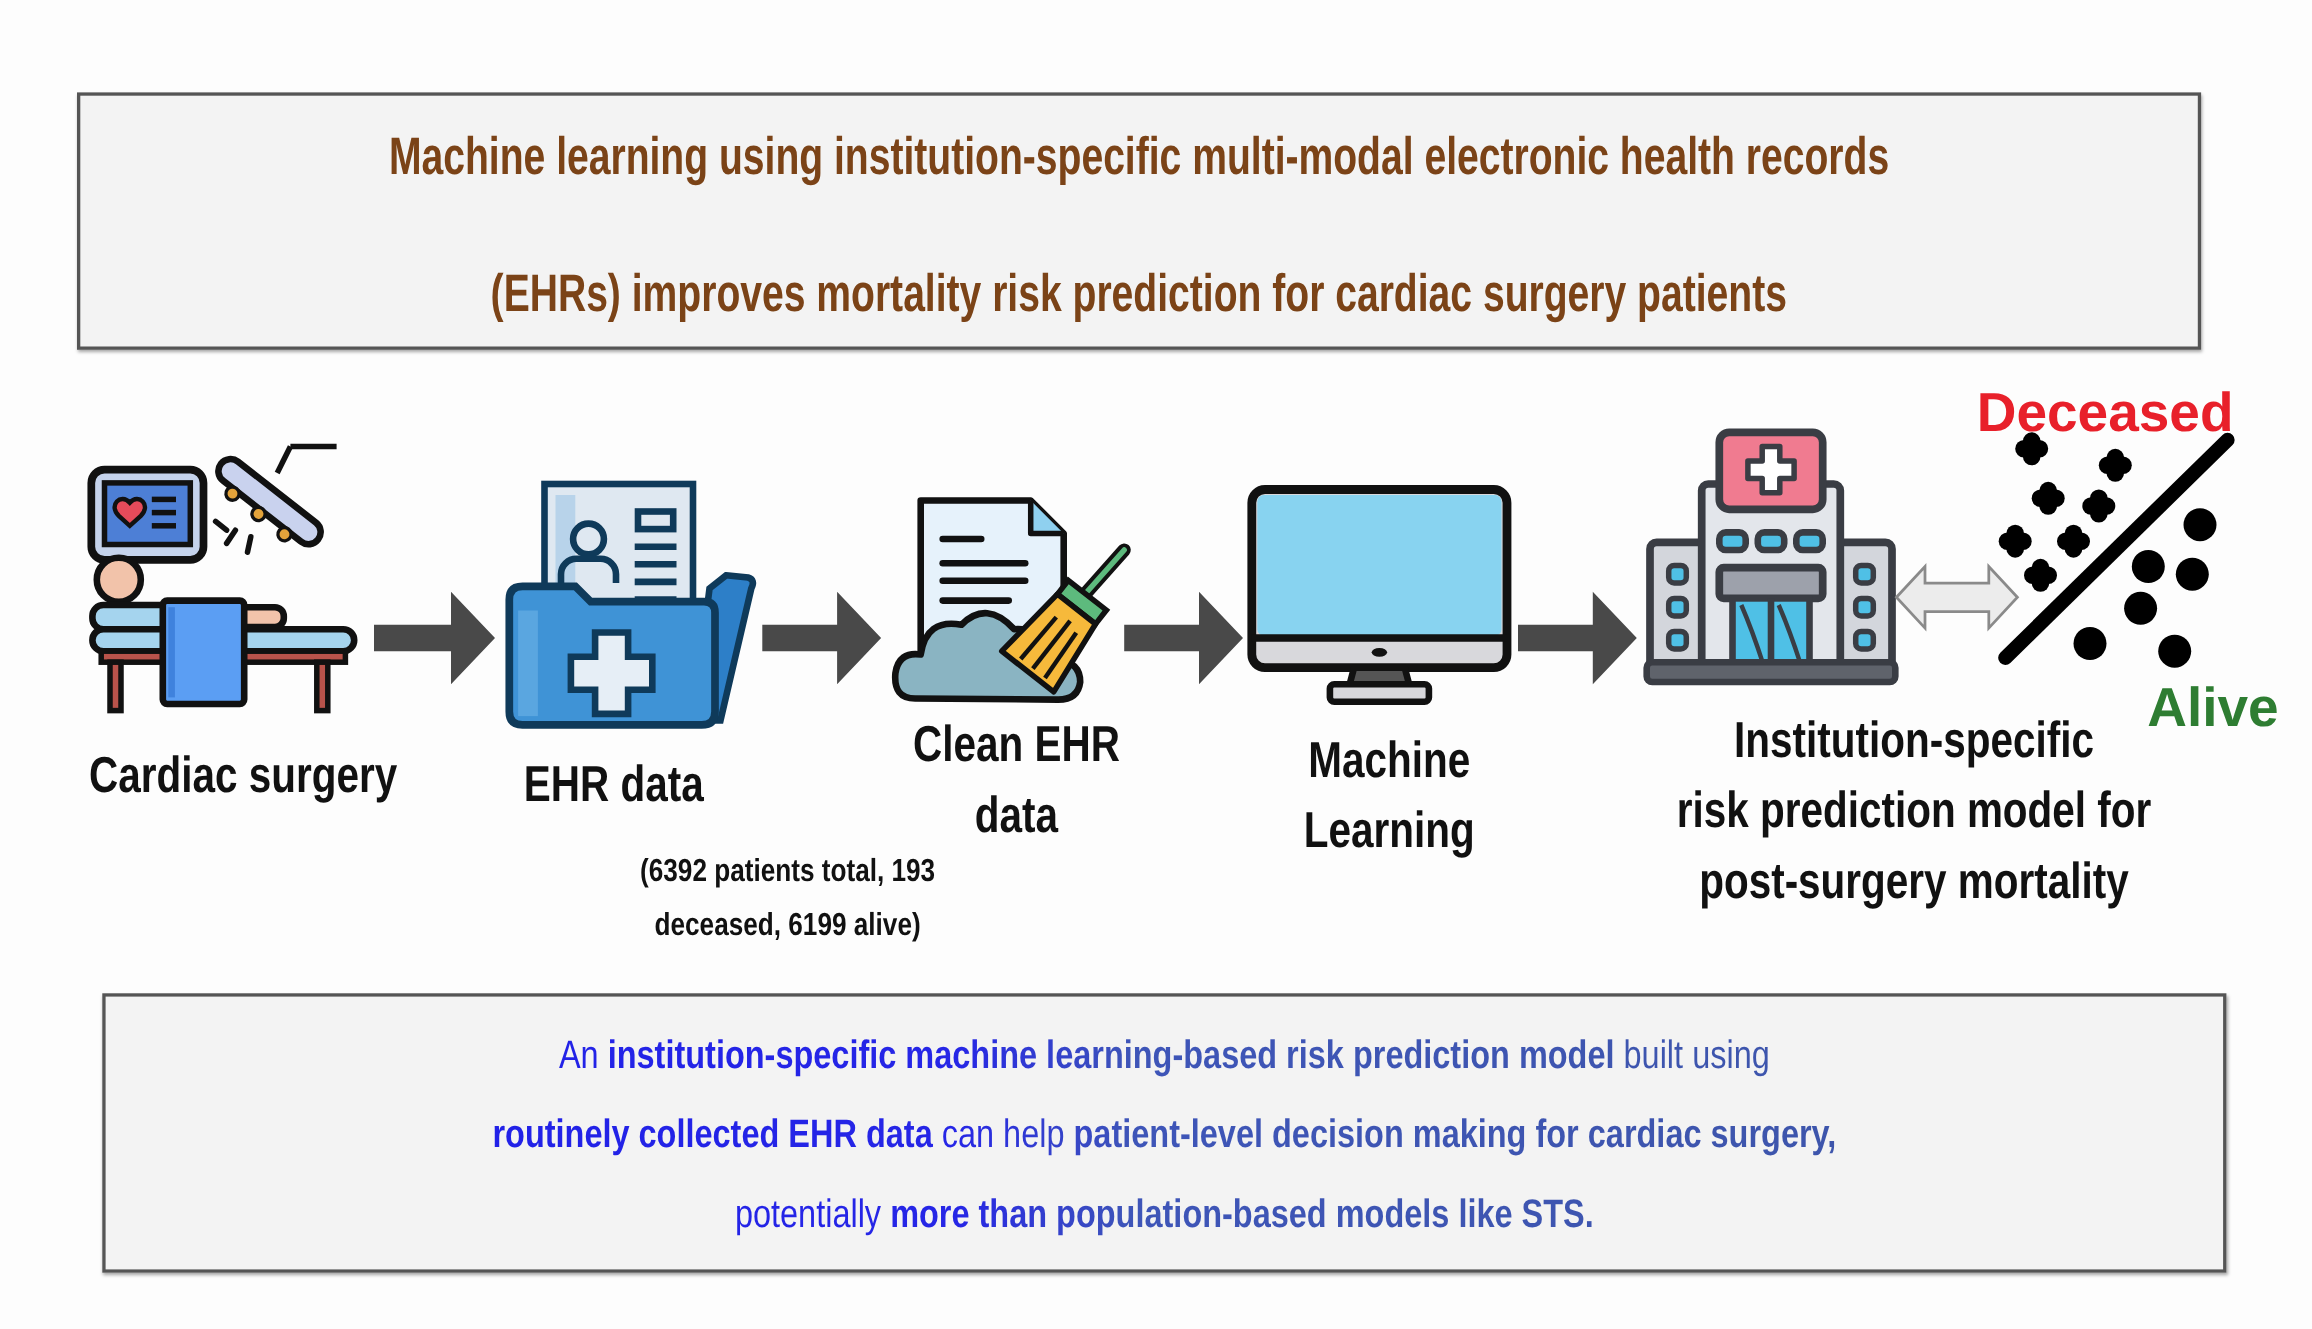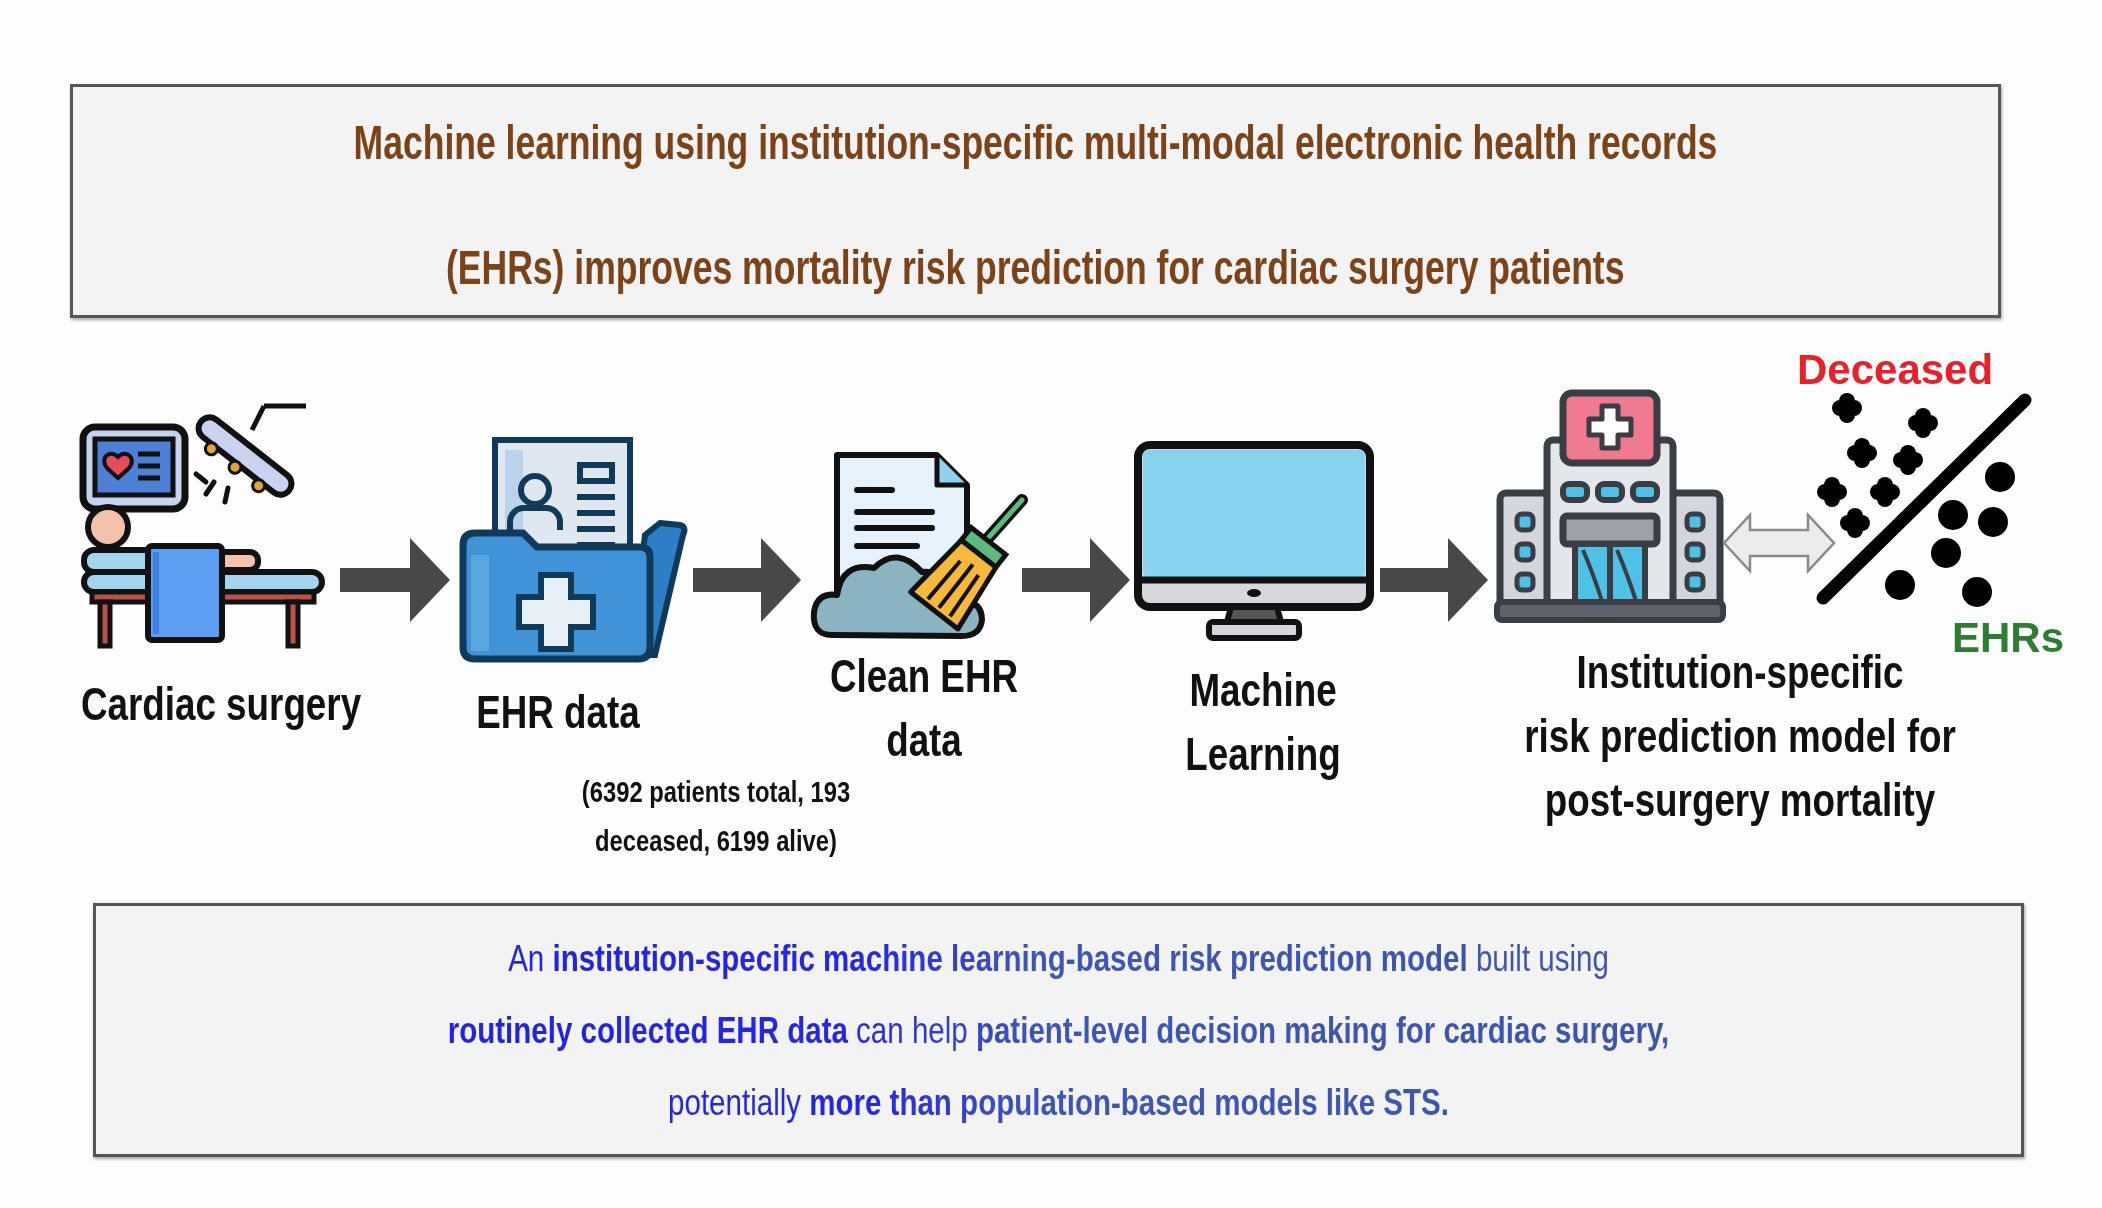--- a/index.html
+++ b/index.html
@@ -26,21 +26,21 @@
   .bottom-text {
     position:absolute; left:0; width:100%; text-align:center; font-size:36px; line-height:72px; white-space:nowrap;
   }
   .bottom-text .ln { display:block; transform:scaleX(0.82); transform-origin:center; }
   .bottom-text .b { font-weight:bold; }
   .bottom-text .r { font-weight:normal; }
   .grad-text {
     background: linear-gradient(90deg, #1f1fe8 0%, #2626e6 38%, #3e55b8 48%, #3d55a8 100%);
     -webkit-background-clip:text; background-clip:text; color:transparent;
   }
-  .tag { position:absolute; font-weight:bold; font-size:42px; white-space:nowrap; }
+  .tag { position:absolute; font-weight:bold; font-size:50px; white-space:nowrap; }
   svg { position:absolute; overflow:visible; }
 </style>
 </head>
 <body>
 
 <div class="box" style="left:70px; top:84px; width:1925px; height:228px;">
   <div class="title-line" style="top:153px;">
     <span>(EHRs) improves mortality risk prediction for cardiac surgery patients</span>
   </div>
   <div class="title-line" style="top:28px;">
@@ -199,21 +199,21 @@
     <circle cx="200" cy="97" r="15"></circle>
     <circle cx="153" cy="135" r="15"></circle>
     <circle cx="193" cy="142" r="15"></circle>
     <circle cx="146" cy="173" r="15"></circle>
     <circle cx="100" cy="205" r="15"></circle>
     <circle cx="177" cy="212" r="15"></circle>
   </g>
 </svg>
 
 <div class="tag" style="left:1797px; top:346px; color:#e8202a;">Deceased</div>
-<div class="tag" style="left:1952px; top:614px; color:#2e7d32;">EHRs</div>
+<div class="tag" style="left:1952px; top:614px; color:#2e7d32;">Alive</div>
 
 <div class="label" style="left:21px; top:672px; width:400px;">
   <span class="l">Cardiac surgery</span>
 </div>
 
 <div class="label" style="left:358px; top:680px; width:400px;text-align:center;">
   <span class="l">EHR data</span>
 </div>
 
 <div class="label" style="left:724px; top:644px; width:400px;">

